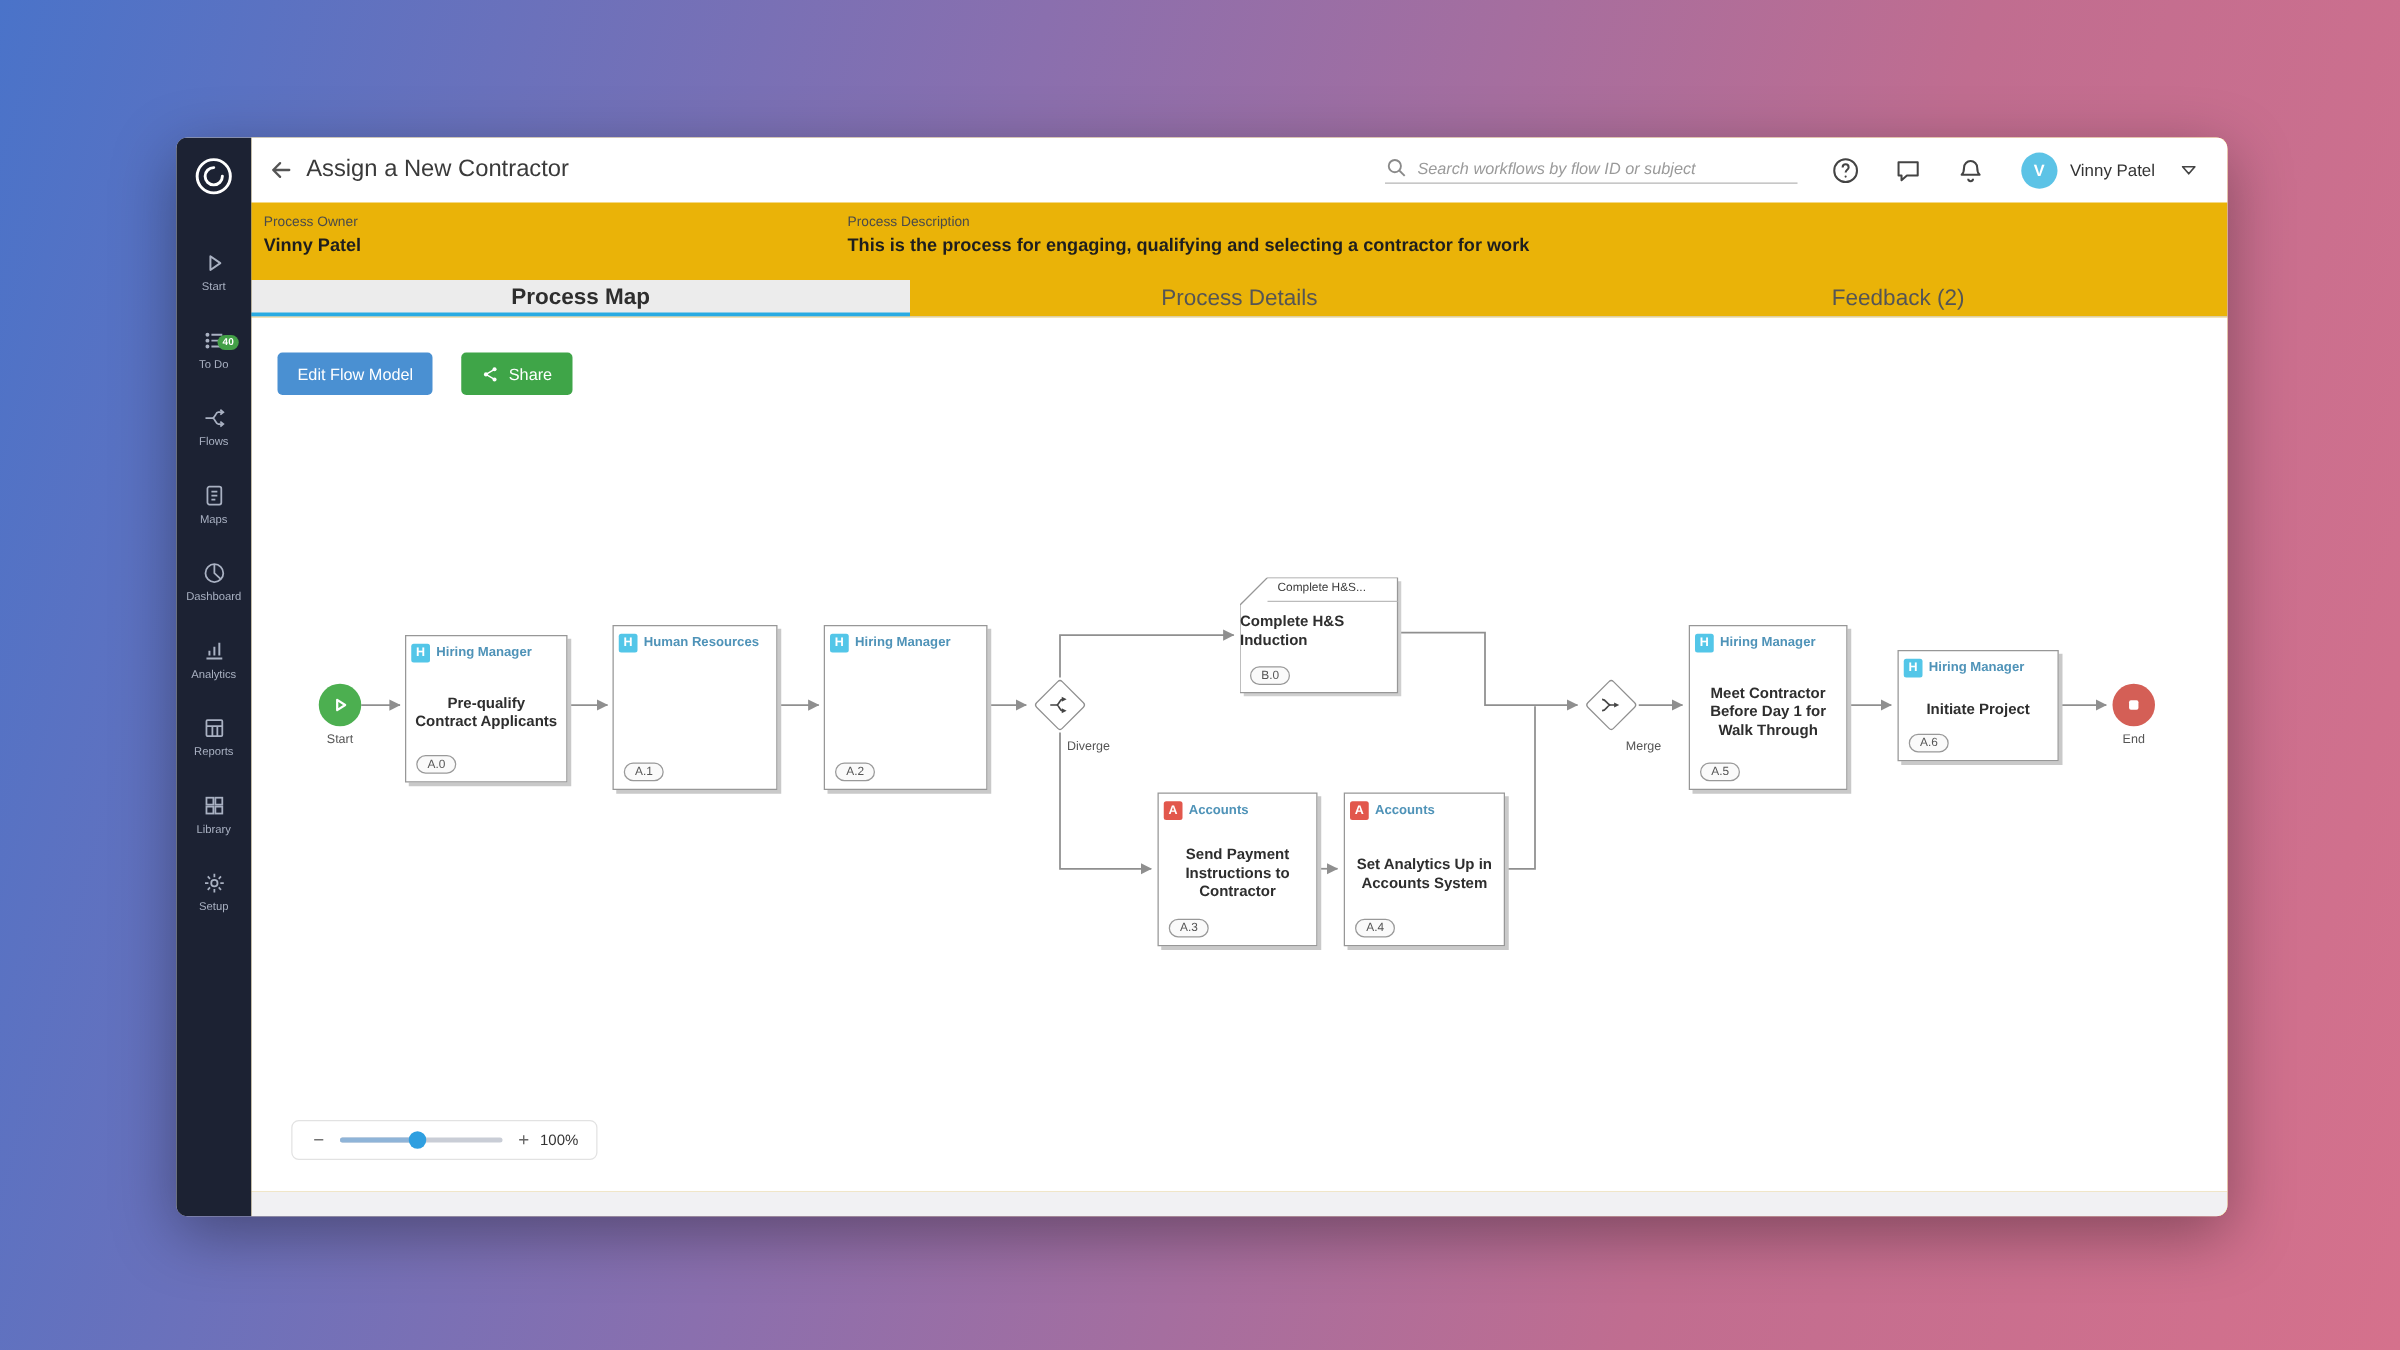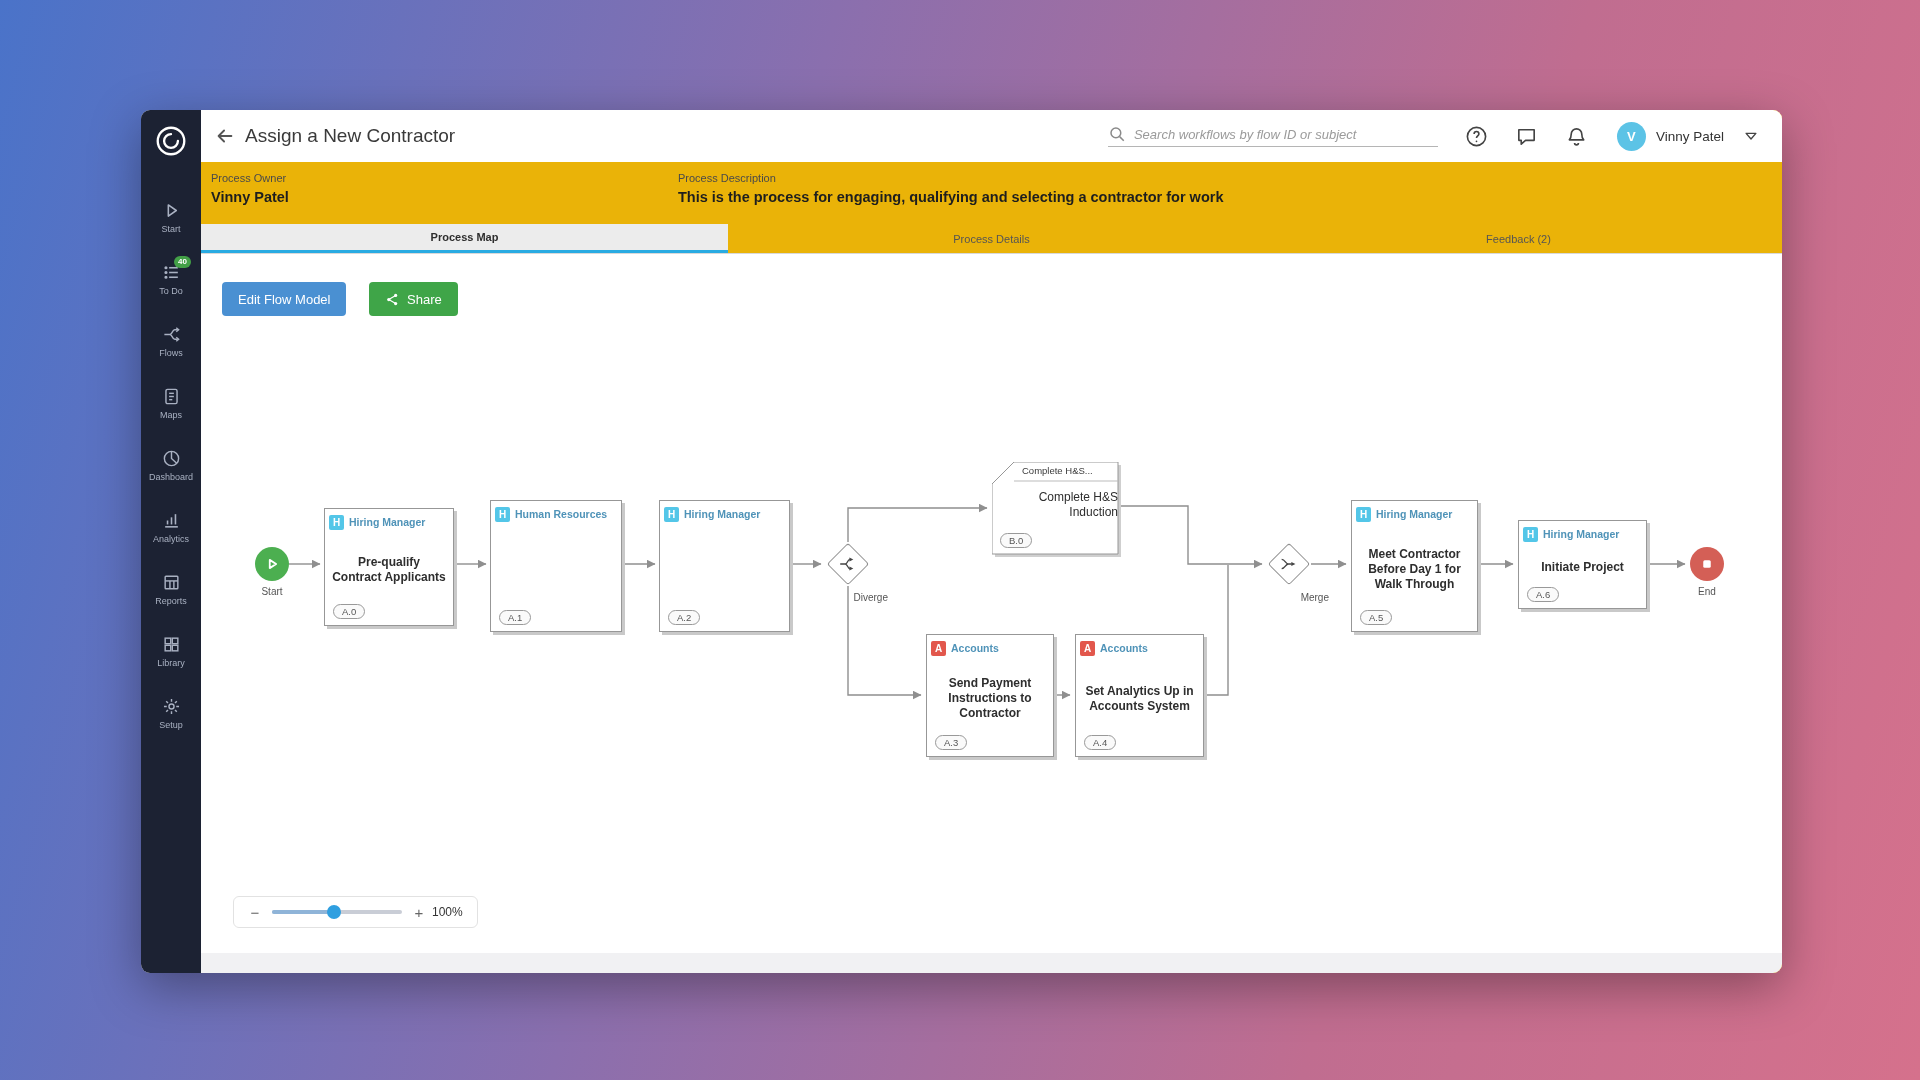--- a/index.html
+++ b/index.html
@@ -11,21 +11,21 @@
     background:#fff; border-radius:9px; overflow:hidden; box-shadow:0 14px 50px rgba(0,0,0,.35); }
 
   
   .sidebar { position:absolute; left:0; top:0; bottom:0; width:60px; background:#1c2233;
     display:flex; flex-direction:column; align-items:center; padding-top:12px; z-index:5; }
   .logo { width:38px; height:38px; display:flex; align-items:center; justify-content:center; margin-bottom:26px; }
   .side-item { position:relative; width:60px; height:62px; display:flex; flex-direction:column;
     align-items:center; justify-content:center; color:#a9b1c2; cursor:pointer; }
   .side-item svg { width:19px; height:19px; }
   .side-label { font-size:9px; margin-top:4px; color:#a9b1c2; }
-  .todo-badge { position:absolute; top:8px; right:10px; background:#43a047; color:#fff;
+  .todo-badge { position:absolute; top:20px; right:10px; background:#43a047; color:#fff;
     font-size:8px; font-weight:bold; border-radius:7px; padding:1px 4px; line-height:1.2;margin-left:39px; }
 
   
   .main { position:absolute; left:60px; right:0; top:0; bottom:0; background:#eab308; }
   .footer-strip { position:absolute; left:0; right:0; bottom:0; height:20px; background:#f1f1f3; }
 
   .hdr { position:absolute; left:0; right:0; top:0; height:52px; display:flex; align-items:center; padding:0 22px 0 12px; background:#fff; }
   .back-btn { width:24px; height:24px; display:flex; align-items:center; justify-content:center; cursor:pointer; }
   .page-title { font-size:19px; font-weight:500; color:#3a3a3a; margin-left:8px; }
   .hdr-right { margin-left:auto; display:flex; align-items:center; }
@@ -40,21 +40,21 @@
   .user-name { font-size:13.5px; color:#333; margin-left:10px; }
   .chev { width:18px; height:18px; margin-left:18px; cursor:pointer; }
 
   .meta { position:absolute; left:0; right:0; top:52px; height:62px; }
   .meta-label { font-size:11px; color:#4a4a4a; }
   .meta-value { font-size:14.5px; font-weight:bold; color:#1e1e1e; margin-top:5px; }
   .meta-owner { position:absolute; left:10px; top:10px; }
   .meta-desc { position:absolute; left:477px; top:10px; }
 
   .tabs { position:absolute; left:0; right:0; top:114px; height:30px; display:flex; border-bottom:1px solid #d9d9d9; }
-  .tab { flex:1; display:flex; align-items:center; justify-content:center; font-size:11px; color:#555; cursor:pointer; }
+  .tab { flex:1; display:flex; align-items:center; justify-content:center; font-size:18px; color:#555; cursor:pointer; }
   .tab.active { background:#ececec; border-bottom:3px solid #29abe2; color:#2e2e2e; font-weight:bold; }
 
   .canvas { position:absolute; left:0; right:0; top:144px; bottom:20px; background:#fff; }
 
   .btn { display:inline-flex; align-items:center; height:34px; border:none; border-radius:4px;
     color:#fff; font-size:13px; font-family:"Liberation Sans", sans-serif; padding:0 16px; cursor:pointer; }
   .btn-edit { position:absolute; left:21px; top:28px; background:#4a90d2; }
   .btn-share { position:absolute; left:168px; top:28px; background:#3fa548; }
   .btn-share svg { width:15px; height:15px; margin-right:7px; }
 
@@ -68,22 +68,22 @@
   .role-teal { background:#53c6e8; }
   .role-red { background:#e2574c; }
   .role-label { font-size:10.5px; font-weight:bold; color:#4f93b8; margin-left:5px; white-space:nowrap; }
   .node-title { flex:1; display:flex; align-items:center; justify-content:center; text-align:center;
     font-size:12px; font-weight:bold; color:#2e2e2e; line-height:1.25; padding:0 7px 16px; }
   .node-badge { position:absolute; left:8px; bottom:6px; border:1px solid #999; border-radius:9px;
     background:#fafafa; font-size:9.5px; color:#555; padding:1px 8px; }
 
   .doc-node { position:absolute; cursor:pointer; }
   .doc-tab { position:absolute; left:30px; top:3px; font-size:9.5px; color:#3a3a3a; white-space:nowrap; }
-  .doc-title { position:absolute; left:0; right:4px; top:28px; text-align:right;
-    font-size:12px; font-weight:normal; color:#2e2e2e; line-height:1.25; }
+  .doc-title { position:absolute; left:0; right:4px; top:28px; text-align:left;
+    font-size:12px; font-weight:bold; color:#2e2e2e; line-height:1.25; }
   .doc-badge { position:absolute; left:8px; bottom:10px; border:1px solid #999; border-radius:9px;
     background:#fafafa; font-size:9.5px; color:#555; padding:1px 8px; }
 
   .gateway { position:absolute; width:30px; height:30px; background:#fff; border:1.5px solid #8f8f8f;
     border-radius:3px; transform:rotate(45deg); cursor:pointer; }
   .gw-glyph { position:absolute; width:22px; height:22px; pointer-events:none; }
   .gw-label { position:absolute; width:80px; text-align:right; font-size:10px; color:#555; }
 
   .terminal { position:absolute; width:34px; height:34px; border-radius:50%; display:flex;
     align-items:center; justify-content:center; cursor:pointer; }

